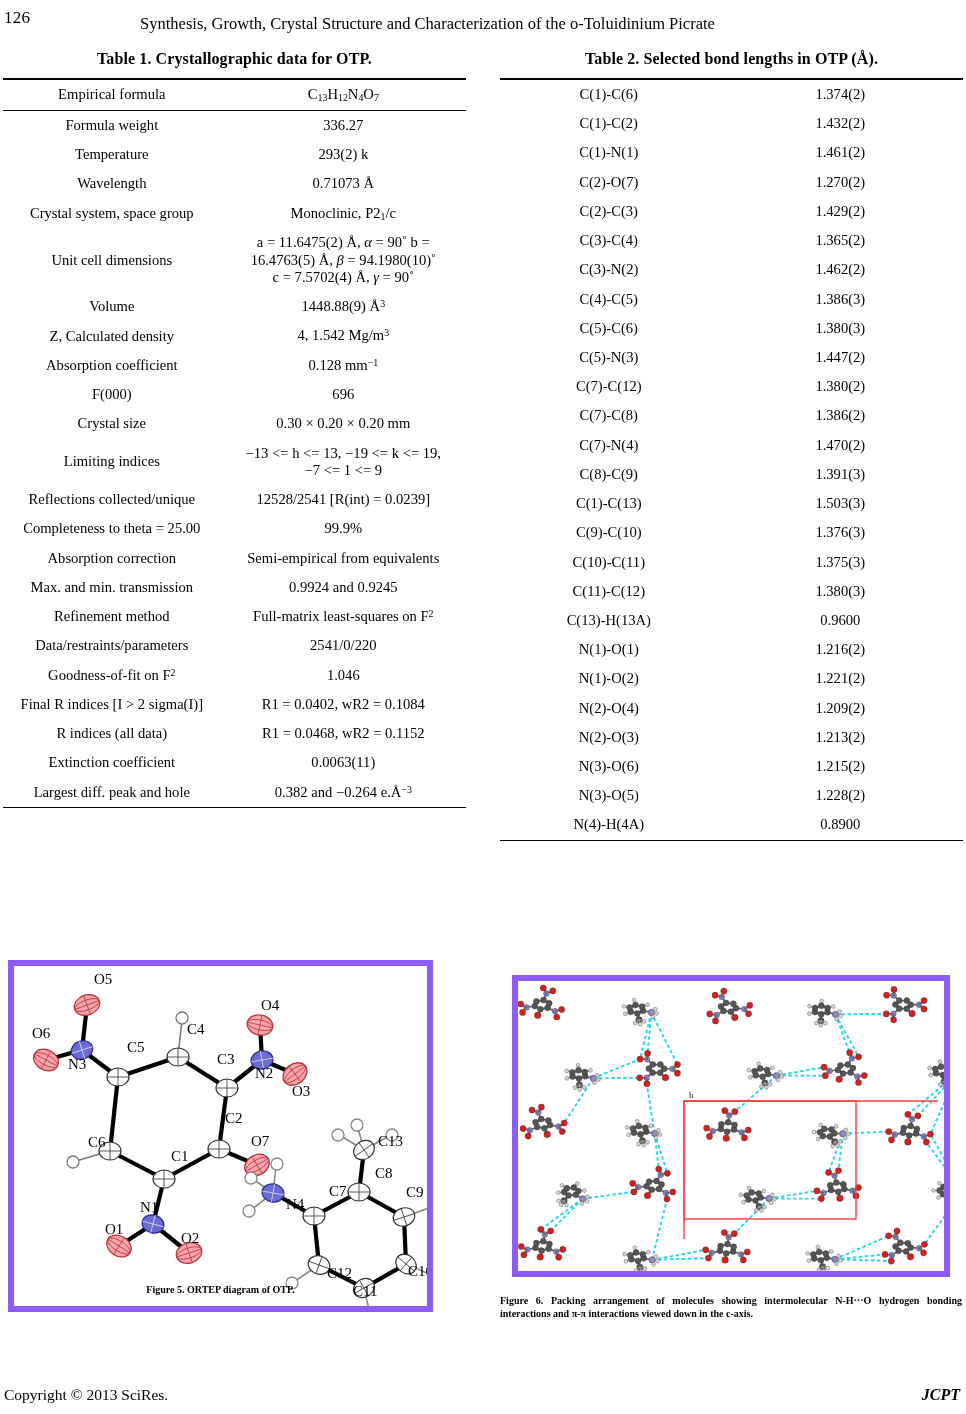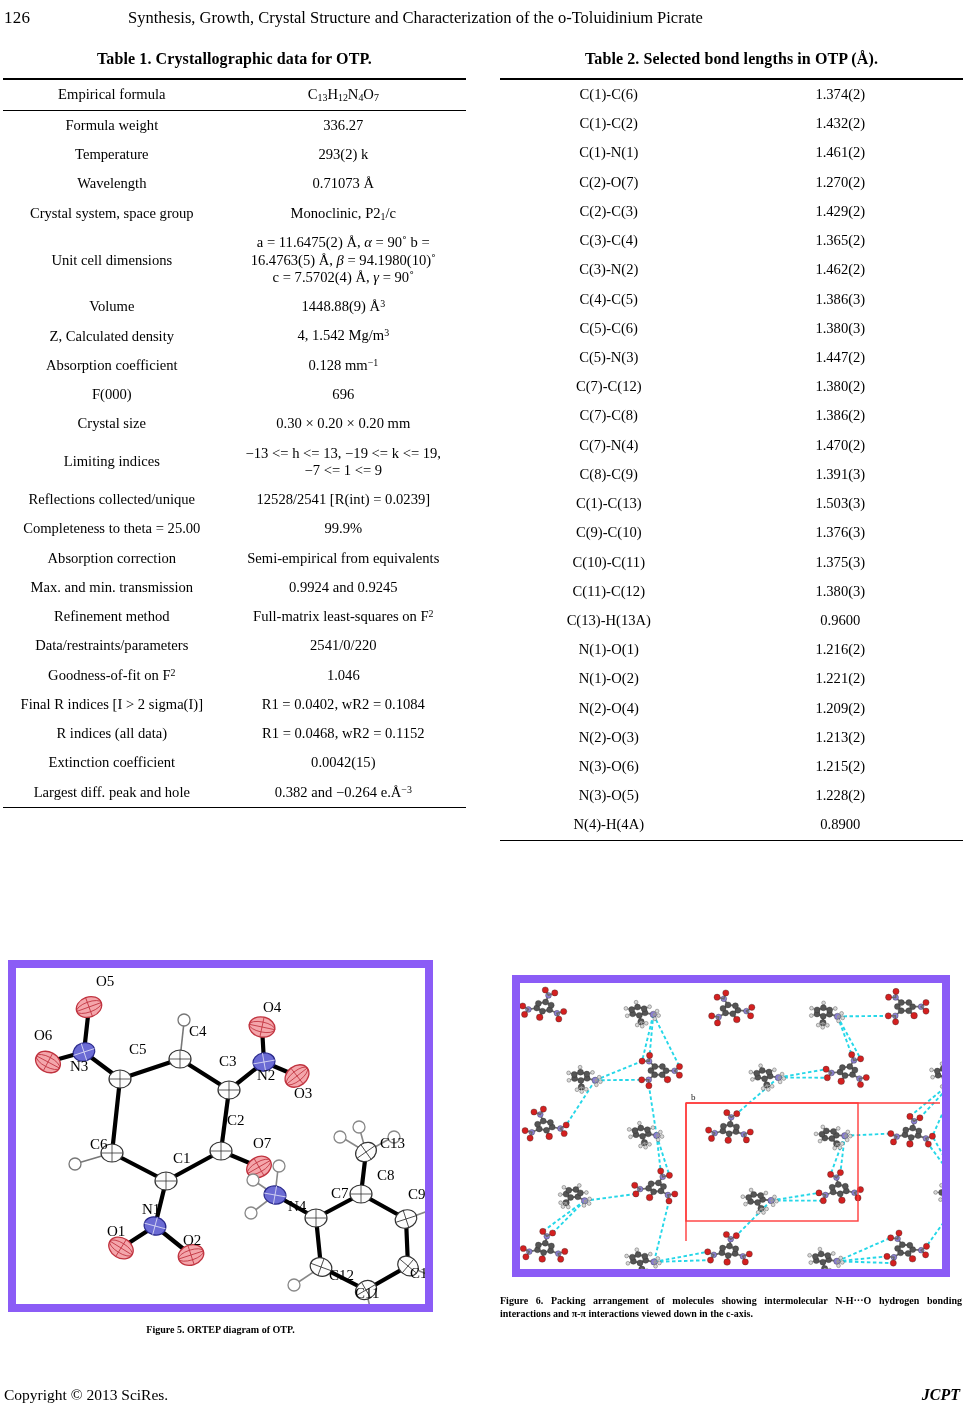--- a/index.html
+++ b/index.html
@@ -15,22 +15,23 @@
   .page{position:absolute;left:0;top:0;width:966px;height:1414px;}
 
   
   .runhead{
     position:absolute;left:0;top:8px;width:966px;height:22px;
   }
   .runhead .pageno{
     position:absolute;left:4px;top:0;font-size:17px;letter-spacing:.2px;
   }
   .runhead .rhtitle{
-    position:absolute;left:0;top:0;width:831px;text-align:center;
+    position:absolute;left:0;top:6px;width:831px;text-align:center;
     font-size:16.5px;
+    padding-left:12px;
   }
 
   
   .col-left{position:absolute;left:3px;top:50px;width:463px;}
   .col-right{position:absolute;left:500px;top:50px;width:463px;}
 
   .tbl-caption{
     text-align:center;font-weight:bold;font-size:16px;
     margin:0 0 10px 0;letter-spacing:.1px;
   }
@@ -44,28 +45,28 @@
   table.data td.v{width:53%;}
   .rule-top{border-top:2.1px solid #000;margin-top:16px;}
   .rule-mid{border-bottom:1.1px solid #000;}
   .rule-bot{border-bottom:1.6px solid #000;}
   sub{font-size:.68em;vertical-align:-0.22em;}
   sup{font-size:.68em;vertical-align:0.42em;}
   .multiline{line-height:1.3;}
 
   
   .figbox{
-    position:absolute;background:#fff;border:8px solid #8b5cf6;
+    position:absolute;background:#fff;border:6px solid #8b5cf6;
     box-sizing:border-box;overflow:hidden;
   }
   #fig5box{left:8px;top:960px;width:425px;height:352px;}
   #fig6box{left:512px;top:975px;width:438px;height:302px;}
 
   .fig-caption{position:absolute;font-weight:bold;font-size:10px;}
-  #fig5cap{left:8px;top:1324px;width:425px;text-align:center;}
+  #fig5cap{left:8px;top:1284px;width:425px;text-align:center;}
   #fig6cap{
     left:500px;top:1294px;width:462px;
     text-align:justify;text-align-last:left;line-height:1.34;
   }
 
   
   .footer{position:absolute;left:0;top:1386px;width:966px;height:24px;text-align:center;}
   .footer .cp{position:absolute;left:4px;top:0;font-size:15.5px;}
   .footer .jn{position:absolute;right:6px;top:0;font-size:16px;
     font-weight:bold;font-style:italic;}
@@ -172,21 +173,21 @@
         <tr>
           <td class="k">Final R indices [I &gt; 2 sigma(I)]</td>
           <td class="v">R1 = 0.0402, wR2 = 0.1084</td>
         </tr>
         <tr>
           <td class="k">R indices (all data)</td>
           <td class="v">R1 = 0.0468, wR2 = 0.1152</td>
         </tr>
         <tr>
           <td class="k">Extinction coefficient</td>
-          <td class="v">0.0042(15)</td>
+          <td class="v">0.0063(11)</td>
         </tr>
         <tr class="rule-bot">
           <td class="k">Largest diff. peak and hole</td>
           <td class="v">0.382 and −0.264 e.Å<sup>−3</sup></td>
         </tr>
       </tbody>
     </table>
   </div>
 
   <div class="col-right">

